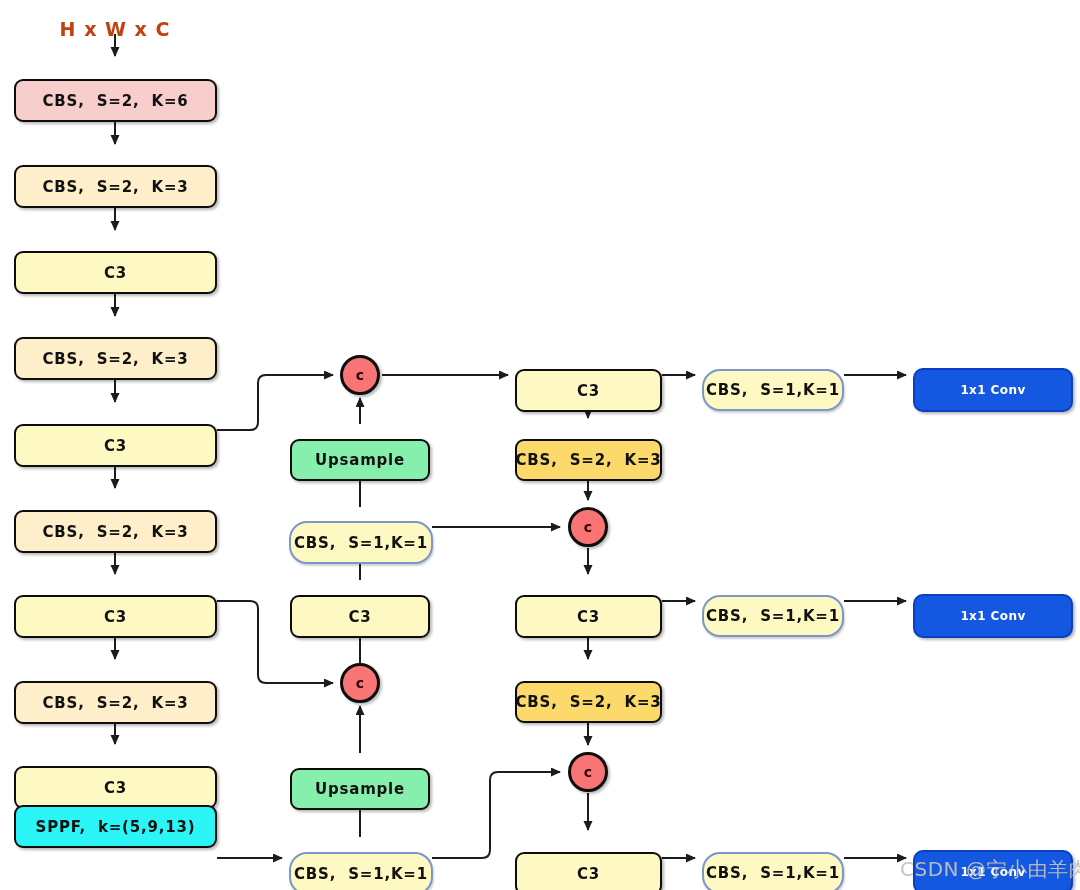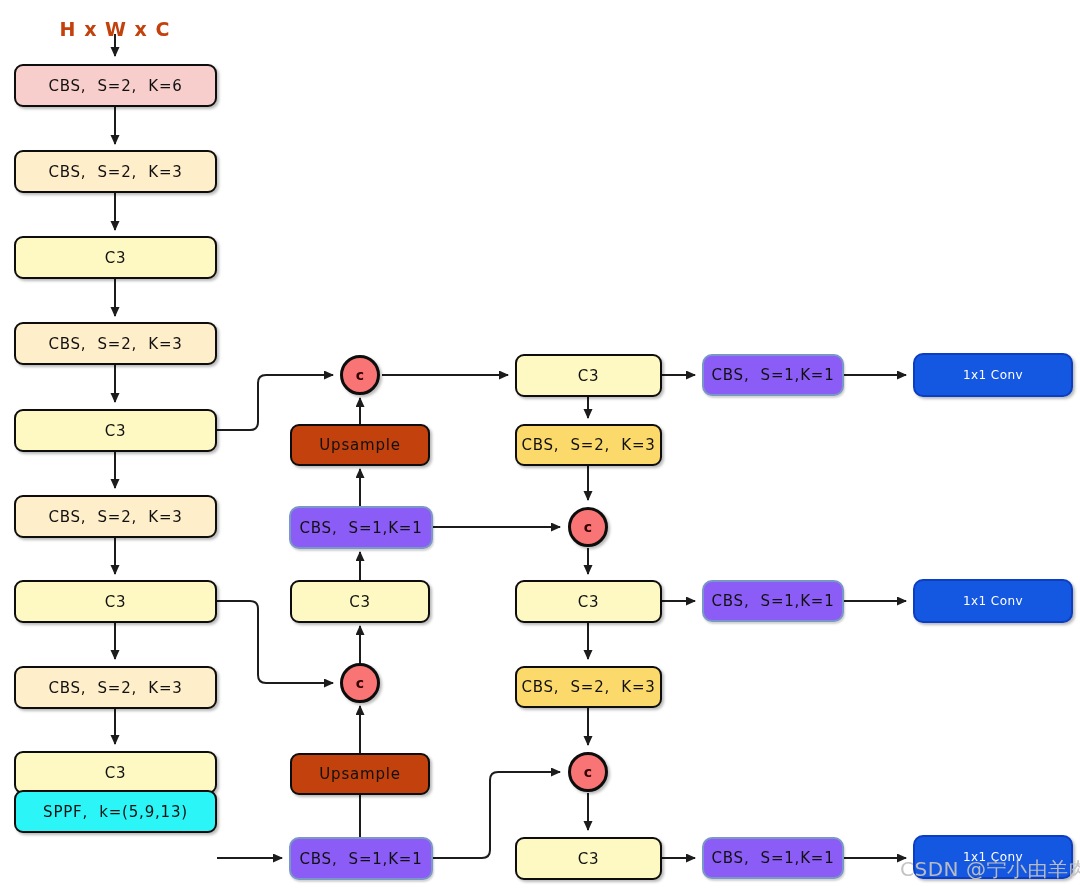--- a/index.html
+++ b/index.html
@@ -10,33 +10,34 @@
     font-family:"DejaVu Sans","Liberation Sans",sans-serif;
     overflow:hidden;
   }
   #edges{position:absolute;left:0;top:0;z-index:1;}
   .box{
     position:absolute;
     box-sizing:border-box;
     display:flex;align-items:center;justify-content:center;
     border:2.5px solid #0d0d0d;
     border-radius:9px;
-    font-weight:normal;font-size:15px;letter-spacing:.8px;
+    font-weight:bold;font-size:15px;letter-spacing:.8px;
     color:#111;
     white-space:pre;
     box-shadow:2px 2px 3px rgba(0,0,0,.28);
     z-index:2;
+    margin-top:15px;
   }
   .pink  {background:#f8cecc;}
   .cream {background:#feeeca;}
   .green {background:#fef9c3;}
   .golden{background:#fcd96b;}
   .cyan  {background:#2bf5f7;}
-  .yellow{background:#c2410c;}
-  .lblue {background:#8b5cf6;border-color:#7a98c7;border-width:2.5px;border-radius:10px;box-shadow:1px 2px 2px rgba(0,0,0,.18);}
+  .yellow{background:#86efac;}
+  .lblue {background:#fef9c3;border-color:#7a98c7;border-width:2.5px;border-radius:18px;box-shadow:1px 2px 2px rgba(0,0,0,.18);}
   .blue  {background:#1457e0;border-color:#0b3ec2;color:#ffffff;border-radius:10px;letter-spacing:.4px;font-size:12px;}
   .concat{
     position:absolute;width:40px;height:40px;
     box-sizing:border-box;
     background:#f97474;border:3px solid #0d0d0d;border-radius:50%;
     display:flex;align-items:center;justify-content:center;
     font-weight:bold;font-size:14px;color:#300;
     box-shadow:2px 2px 3px rgba(0,0,0,.28);
     z-index:2;
   }

